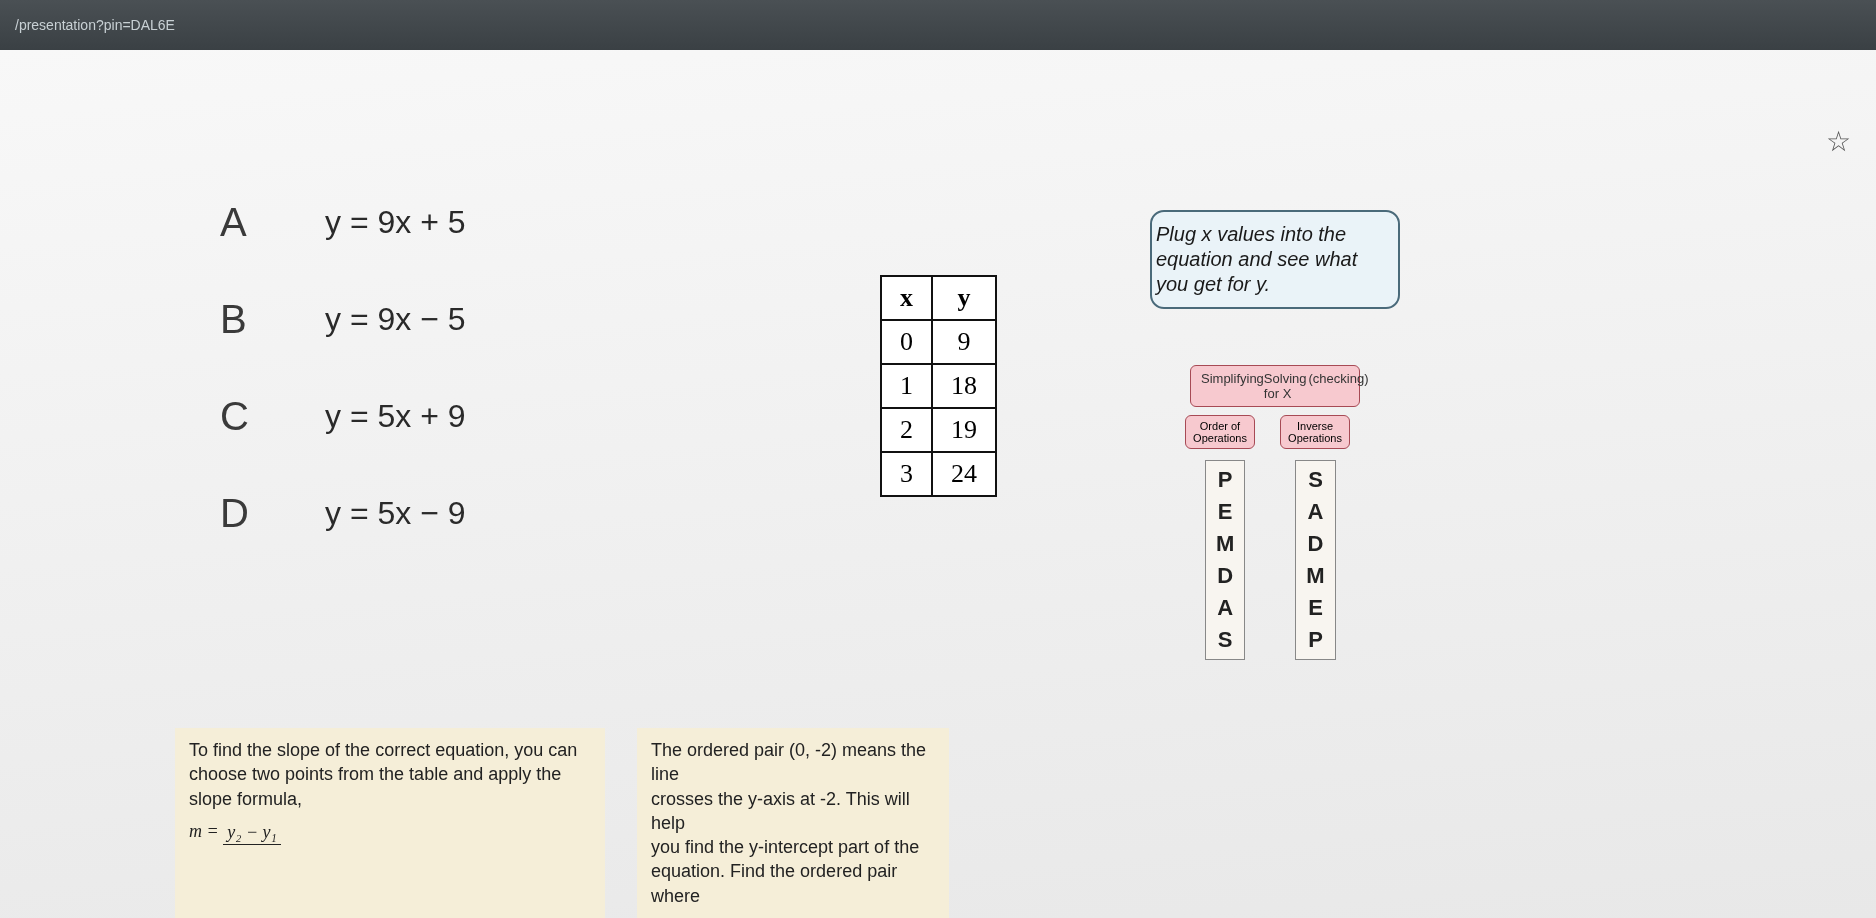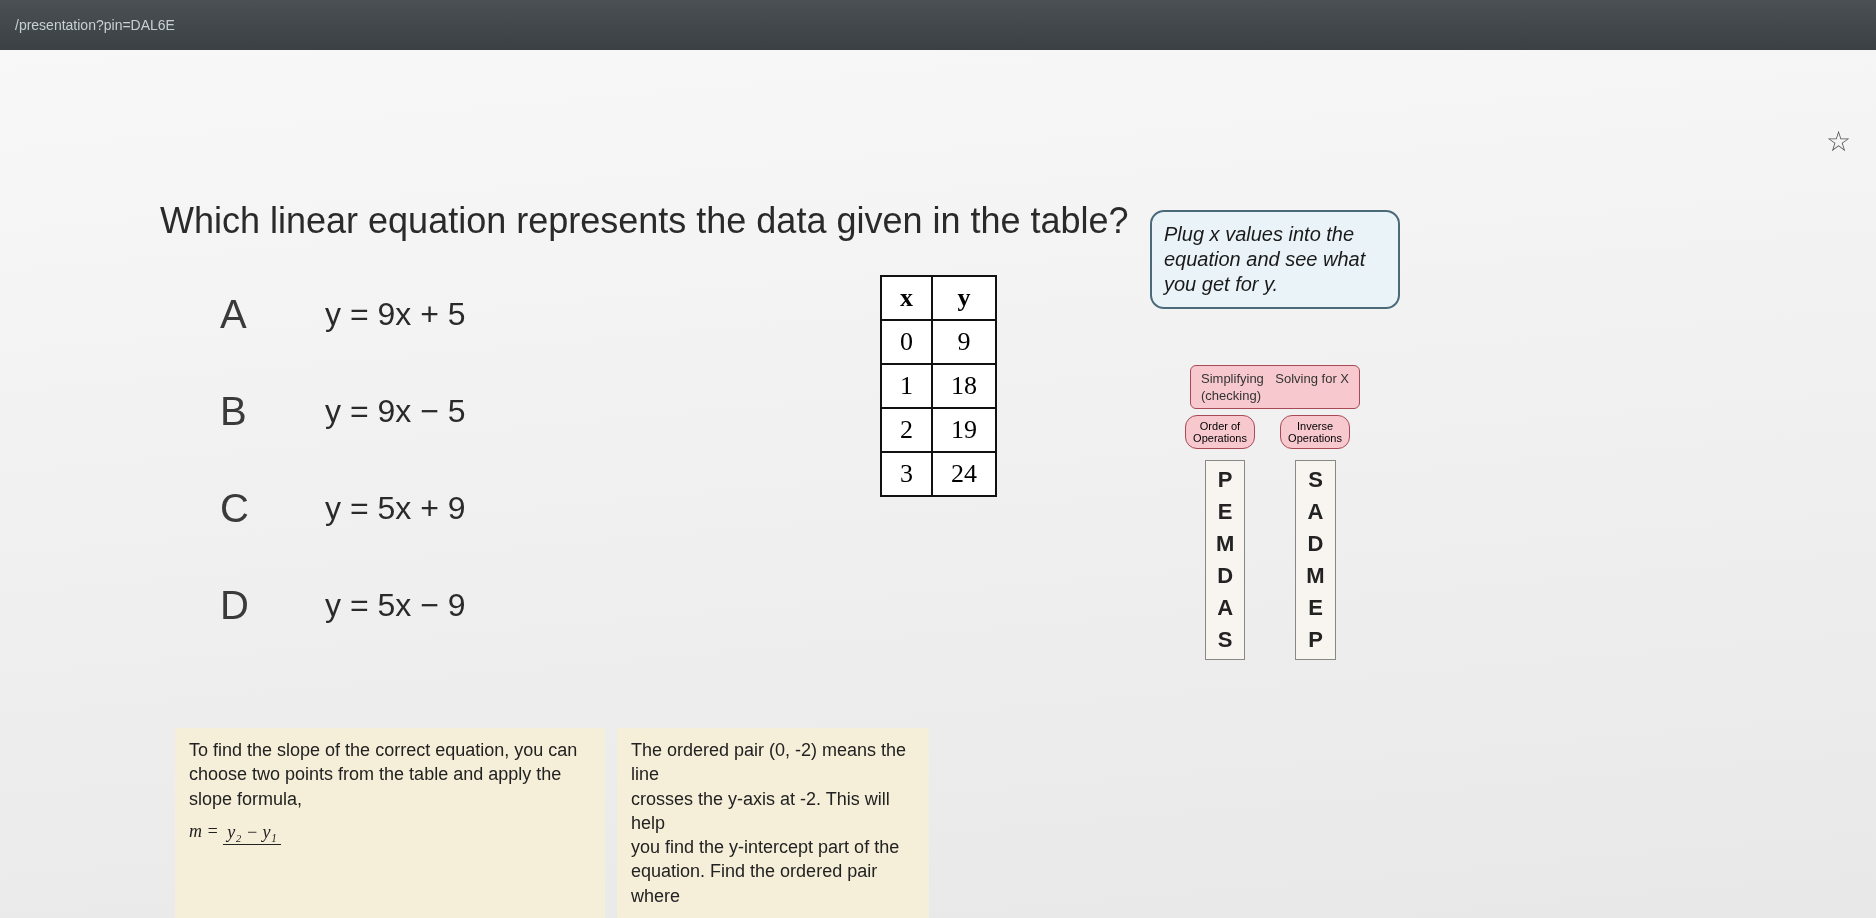--- a/index.html
+++ b/index.html
@@ -80,53 +80,53 @@
   }
   .data-table th { font-weight: bold; }
   .tip-box {
     position: absolute;
     left: 990px;
     top: 10px;
     width: 250px;
     background: #eaf3f8;
     border: 2px solid #4a6a7a;
     border-radius: 14px;
-    padding: 10px 12px;
+    padding: 10px 4px;
     font-size: 20px;
     font-style: italic;
     color: #1a1a1a;
     line-height: 1.25;
   }
   .pink-box {
     position: absolute;
     left: 1030px;
     top: 165px;
     background: #f7c9cf;
     border: 1.5px solid #a74a55;
     border-radius: 6px;
     padding: 5px 10px;
     font-size: 13px;
     color: #333;
     width: 170px;
     display: flex;
-    flex-direction: column;
+    flex-direction: row;
     gap: 2px;
   }
   .sub-boxes {
     position: absolute;
     left: 1025px;
     top: 215px;
     display: flex;
     gap: 25px;
     font-size: 11px;
   }
   .sub-box {
     background: #f7c9cf;
     border: 1.5px solid #a74a55;
-    border-radius: 12px;
+    border-radius: 6px;
     padding: 4px 6px;
     width: 70px;
     text-align: center;
     line-height: 1.1;
   }
   .acro-cols {
     position: absolute;
     left: 1045px;
     top: 260px;
     display: flex;
@@ -142,21 +142,21 @@
     align-items: center;
     border: 1px solid #888;
     padding: 6px 10px;
     background: #f8f5f0;
   }
   .bottom-notes {
     position: absolute;
     left: 175px;
     bottom: 0;
     display: flex;
-    gap: 12px;
+    gap: 32px;
     width: 1200px;
   }
   .note-box {
     background: #f5eed8;
     padding: 10px 14px;
     font-size: 18px;
     color: #222;
     line-height: 1.35;
   }
   .note-box.left { width: 430px; }
@@ -198,21 +198,20 @@
 
 <div class="browser-bar">
   <span>/presentation?pin=DAL6E</span>
 </div>
 
 <div class="page-area">
   <span class="star-icon">☆</span>
 
   <div class="content">
 
-    <div class="question-text">Which linear equation represents the data given in the table?</div>
 
     <div class="options">
       <div class="option-row">
         <span class="option-letter">A</span>
         <span class="option-eq">y = 9x + 5</span>
       </div>
       <div class="option-row">
         <span class="option-letter">B</span>
         <span class="option-eq">y = 9x − 5</span>
       </div>

